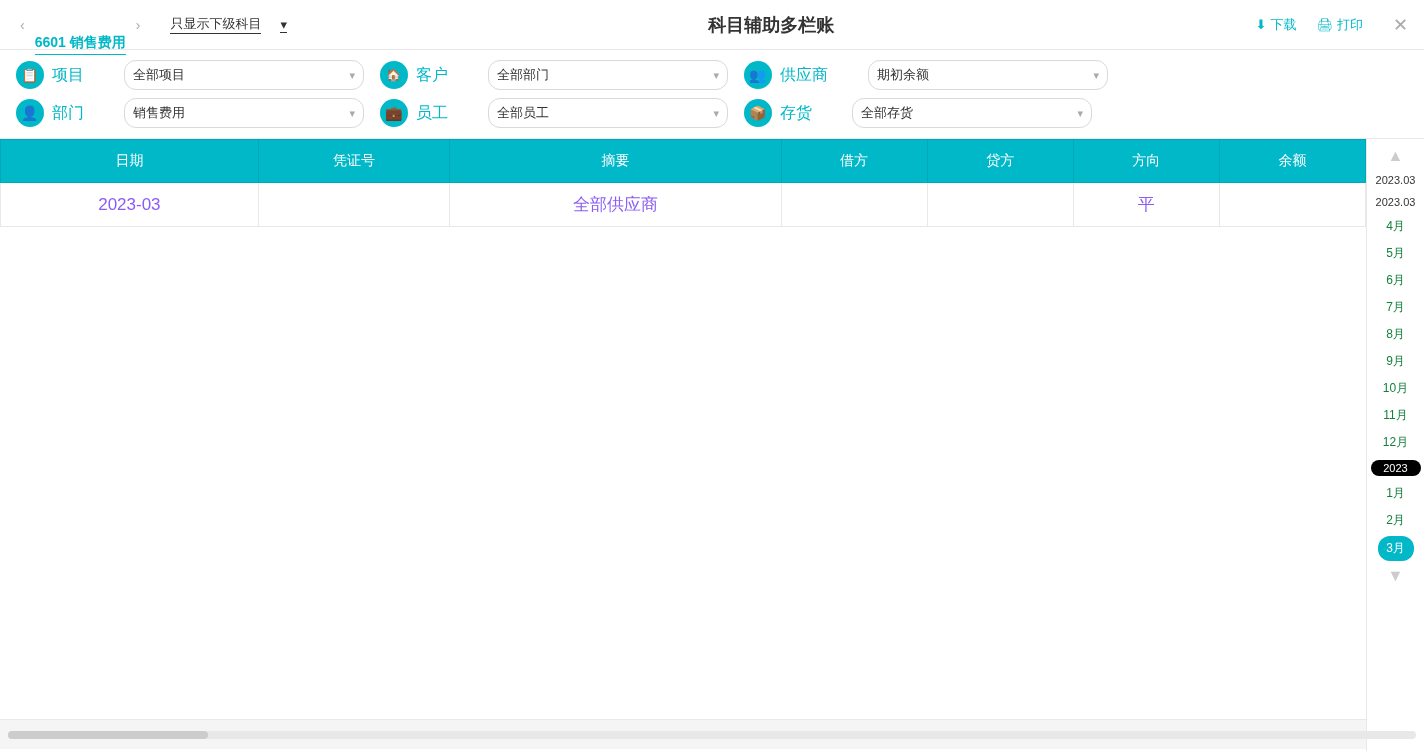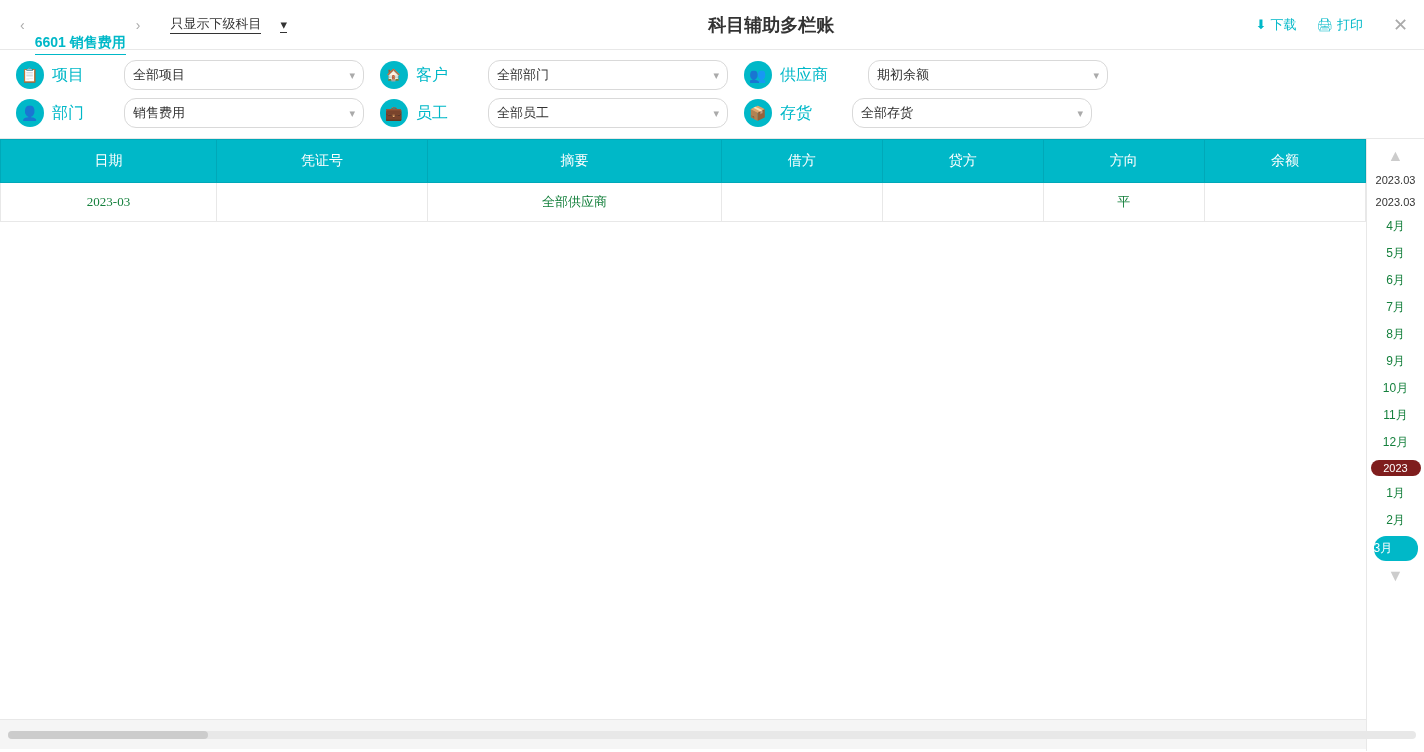--- a/index.html
+++ b/index.html
@@ -150,24 +150,23 @@
       font-weight: normal;
       font-size: 14px;
       border: 1px solid #00a8b8;
     }
     tbody tr {
       border-bottom: 1px solid #e8e8e8;
     }
     tbody td {
       padding: 10px 8px;
       text-align: center;
-      font-size: 13px;
-      color: #15803d;
+      font-size: 17px;
+      color: #8b5cf6;
       border: 1px solid #e8e8e8;
-      font-family: Liberation Serif, serif;
     }
     
     
     .month-panel {
       width: 58px;
       background: #fff;
       border-left: 1px solid #e8e8e8;
       display: flex;
       flex-direction: column;
       align-items: center;
@@ -344,25 +343,25 @@
       <div class="month-item">4月</div>
       <div class="month-item">5月</div>
       <div class="month-item">6月</div>
       <div class="month-item">7月</div>
       <div class="month-item">8月</div>
       <div class="month-item">9月</div>
       <div class="month-item">10月</div>
       <div class="month-item">11月</div>
       <div class="month-item">12月</div>
 
-      <div style="width:50px; text-align:center; background:#7f1d1d; color:white; border-radius:10px; font-size:11px; padding:2px 11px; margin:4px auto;">2023</div>
+      <div style="width:50px; text-align:center; background:#000000; color:white; border-radius:10px; font-size:11px; padding:2px 11px; margin:4px auto;">2023</div>
 
       <div class="month-item">1月</div>
       <div class="month-item">2月</div>
-      <div style="width:44px; background:#00b8c8; color:white; border-radius:12px; font-size:12px; padding:4px 0; margin:2px auto;">3月</div>
+      <div style="width:36px; text-align:center; background:#00b8c8; color:white; border-radius:12px; font-size:12px; padding:4px 0; margin:2px auto;">3月</div>
 
       <div class="month-nav-down">▼</div>
     </div>
   </div>
 
   <div class="bottom-scrollbar">
     <div class="scrollbar-track">
       <div class="scrollbar-thumb"></div>
     </div>
   </div>

